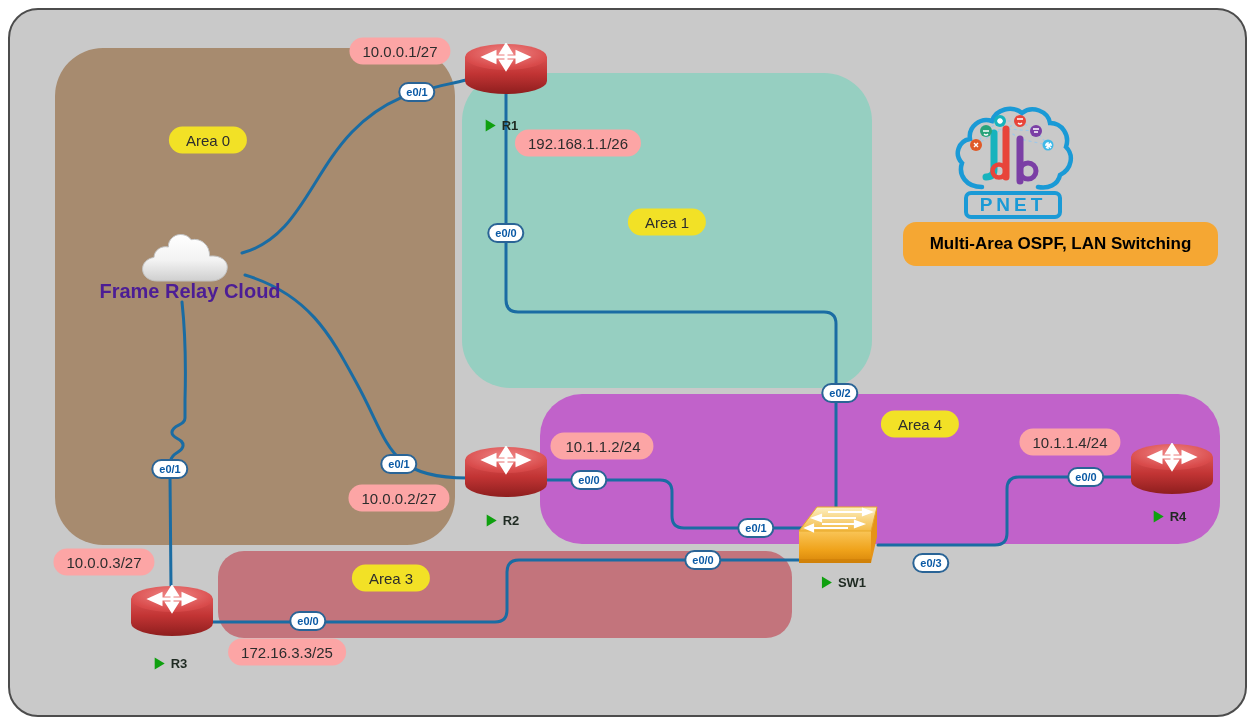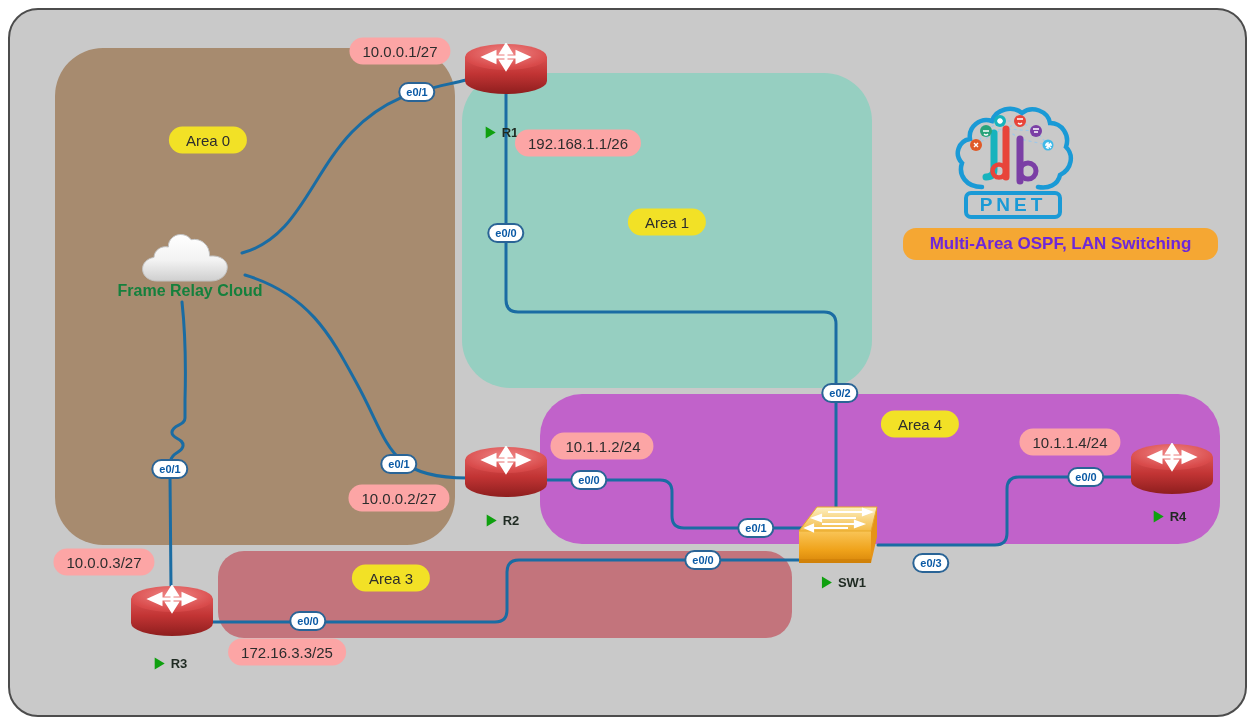--- a/index.html
+++ b/index.html
@@ -35,27 +35,27 @@
     line-height:12px;white-space:nowrap;
   }
   .node-label{
     position:absolute;z-index:5;transform:translate(-50%,-50%);
     display:flex;align-items:center;gap:6px;
     font-size:13px;font-weight:bold;color:#1f2a22;white-space:nowrap;
   }
   .tri{width:0;height:0;border-left:10px solid #0fa00f;border-top:6px solid transparent;border-bottom:6px solid transparent;}
   .cloud-label{
     position:absolute;z-index:5;transform:translate(-50%,-50%);
-    font-size:16px;font-weight:bold;color:#15803d;white-space:nowrap;padding-left:12px;
+    font-size:20px;font-weight:bold;color:#4c1d95;white-space:nowrap;padding-left:12px;
   }
   .banner{
-    position:absolute;left:903px;top:228px;width:315px;height:32px;z-index:5;
+    position:absolute;left:903px;top:222px;width:315px;height:44px;z-index:5;
     background:#f5a733;border-radius:13px;
     display:flex;align-items:center;justify-content:center;
-    font-size:17px;font-weight:bold;color:#6d28d9;
+    font-size:17px;font-weight:bold;color:#000000;
   }
   .logo{position:absolute;left:948px;top:97px;z-index:5;}
 </style>
 </head>
 <body>
 
 <svg width="0" height="0" style="position:absolute" aria-hidden="true">
   <defs>
     <linearGradient id="rBody" x1="0" y1="0" x2="0" y2="1">
       <stop offset="0" stop-color="#d85252"></stop>
@@ -182,21 +182,21 @@
         <polygon points="15,22 15,28 8,25"></polygon>
     </g>
   </svg>
 </div>
 <div class="node" style="left:141px;top:232px;">
   <svg width="88" height="54" viewBox="0 0 88 54">
     <path d="M 68.6,24.1 C 68.9,12.9 59.8,5.7 50.1,7.7 C 46.6,2.3 37.8,0.6 32.1,5.0 C 28.6,7.7 27.1,11.2 27.4,15.0 C 20.1,13.3 13.1,18.4 13.0,25.4 C 5.9,26.4 1.0,31.6 1.6,37.9 C 2.2,44.6 8.4,49.0 16.0,49.0 L 70.0,49.0 C 79.7,49.0 86.4,42.8 86.3,34.9 C 86.2,28.4 79.1,22.9 68.6,24.1 Z" fill="url(#cloudG)" stroke="#c2c2c2" stroke-width="1"></path>
   </svg>
 </div>
 
-<div class="node-label" style="left:502px;top:132px;text-align:right;">
+<div class="node-label" style="left:502px;top:125px;text-align:right;">
   <span class="tri"></span>
   <span>R1</span>
 </div>
 <div class="node-label" style="left:503px;top:520px;">
   <span class="tri"></span>
   <span>R2</span>
 </div>
 <div class="node-label" style="left:171px;top:663px;">
   <span class="tri"></span>
   <span>R3</span>

